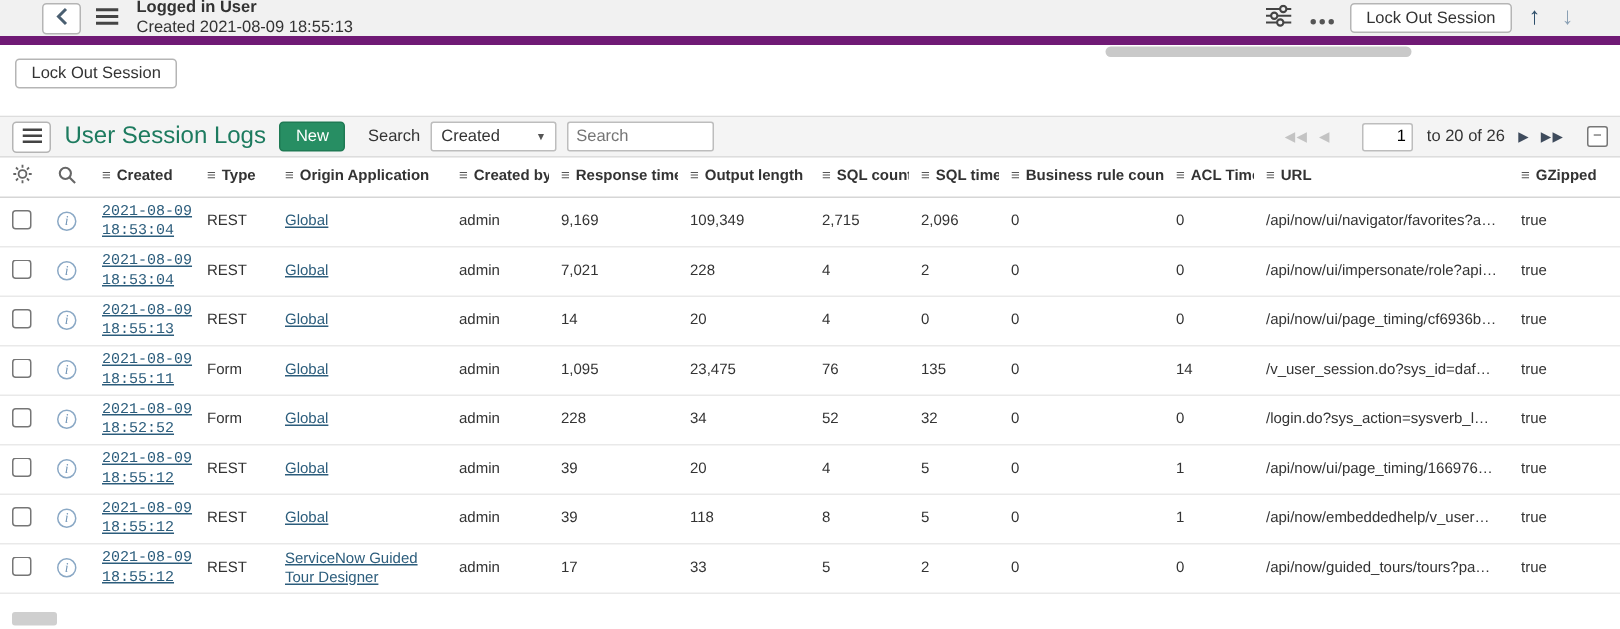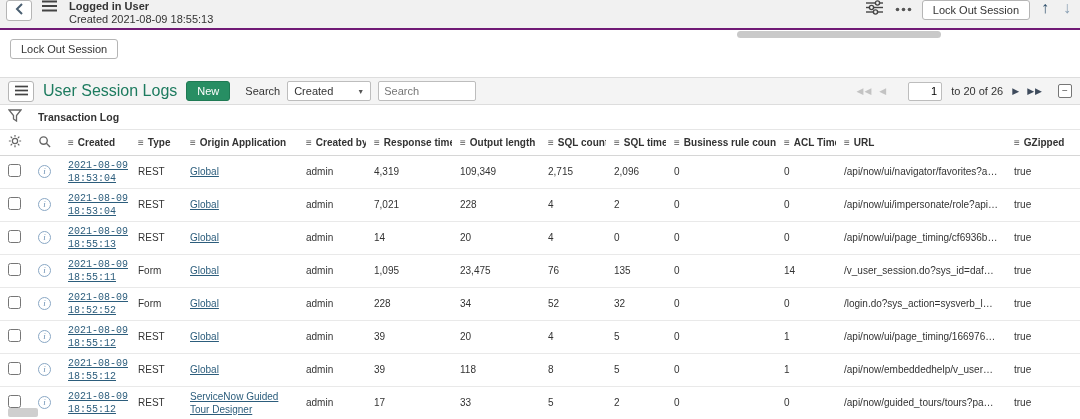--- a/index.html
+++ b/index.html
@@ -3,22 +3,22 @@
 <meta charset="utf-8">
 <style>
   * { margin:0; padding:0; box-sizing:border-box; }
   html,body { background:#fff; }
   body { font-family:"Liberation Sans","DejaVu Sans",sans-serif; }
 
   .app { position:relative; width:1080px; height:419px; background:#fff; overflow:hidden;
          font-size:11px; color:#333; }
 
   
-  .form-header { height:30px; background:var(--header-bg,#f1f1f1); border-bottom:2px solid #701a75;
-                 display:flex; align-items:flex-start; gap:8px; padding:0 6px; }
+  .form-header { height:30px; background:var(--header-bg,#f1f1f1); border-bottom:6px solid #701a75;
+                 display:flex; align-items:center; gap:8px; padding:0 28px; }
   .btn { background:#fff; border:1px solid #b5b5b5; border-radius:3px; padding:3px 10px;
          font-family:inherit; font-size:11px; color:#333; cursor:pointer; white-space:nowrap; }
   .btn-primary { background:var(--accent-green,#278e63); border-color:#1f7a54; color:#fff; }
   .icon-box { background:#fff; border:1px solid #b5b5b5; border-radius:3px; width:26px; height:21px;
               display:inline-flex; align-items:center; justify-content:center; cursor:pointer; flex:none; }
   .icon-plain { display:inline-flex; align-items:center; justify-content:center; cursor:pointer;
                 background:none; border:none; padding:0 2px; flex:none; }
   .hdr-titles { line-height:1.2; margin-left:2px; }
   .hdr-title { font-weight:bold; }
   .spacer { flex:1; }
@@ -177,30 +177,20 @@
         <col style="width:86px">
         <col style="width:88px">
       <col style="width:66px">
         <col style="width:60px">
         <col style="width:110px">
         <col style="width:60px">
       <col style="width:170px">
         <col style="width:74px">
     </colgroup>
     <thead>
-      <tr class="title-row">
-        <th class="icon-cell">
-          <span>
-            <svg width="14" height="13" viewBox="0 0 14 13">
-                <path d="M1 1h12L8.5 6.5V12l-3-2V6.5L1 1z" fill="none" stroke="#666" stroke-width="1.3"></path>
-              </svg>
-          </span>
-        </th>
-        <th colspan="13" class="section-title">Transaction Log</th>
-      </tr>
       <tr class="col-row">
         <th class="icon-cell">
           <span>
             <svg width="14" height="14" viewBox="0 0 16 16">
                 <g stroke="#666" stroke-width="1.4" fill="none">
                   <circle cx="8" cy="8" r="3"></circle>
                   <path d="M8 1v2.2M8 12.8V15M1 8h2.2M12.8 8H15M3.05 3.05l1.56 1.56M11.4 11.4l1.56 1.56M12.95 3.05L11.4 4.6M4.6 11.4l-1.55 1.55"></path>
                 </g>
               </svg>
           </span>
@@ -234,21 +224,21 @@
     <td class="c-info"><span class="info-icon">i</span></td>
     <td class="c-created">
       <a class="cell-link">
         <span>2021-08-09</span>
         <span>18:53:04</span>
       </a>
     </td>
     <td>REST</td>
     <td class="c-origin"><a class="cell-link">Global</a></td>
     <td>admin</td>
-    <td class="num">4,319</td>
+    <td class="num">9,169</td>
     <td class="num">109,349</td>
     <td class="num">2,715</td>
     <td class="num">2,096</td>
     <td class="num">0</td>
     <td class="num">0</td>
     <td class="c-url">/api/now/ui/navigator/favorites?api=api</td>
     <td>true</td>
   </tr>
 
   <tr class="data-row">

